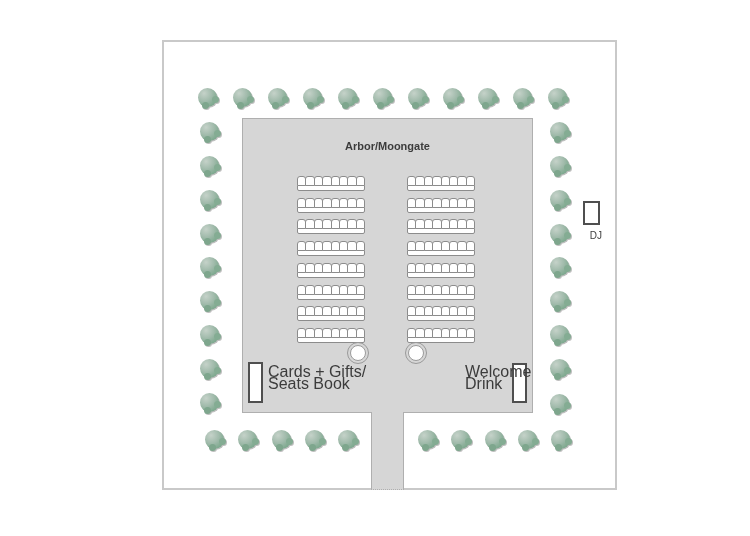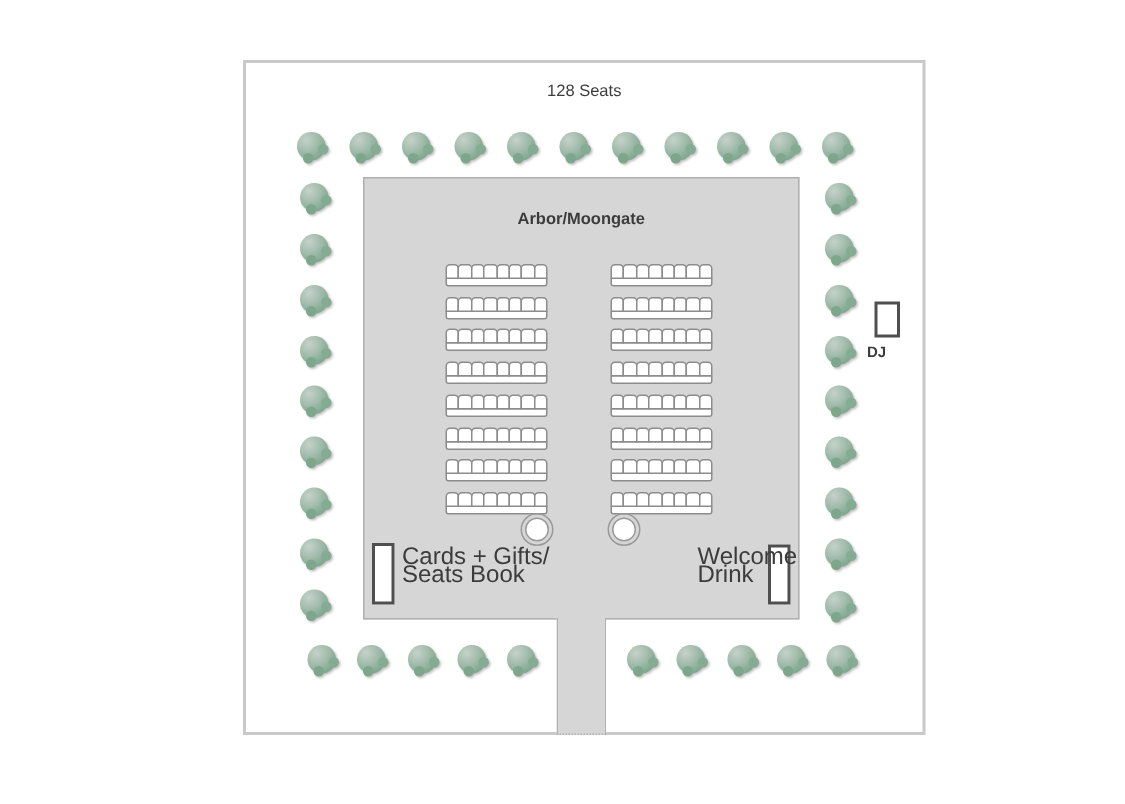--- a/index.html
+++ b/index.html
@@ -44,30 +44,29 @@
          border:1px solid #9a9a9a;border-radius:50%;}
 
   .obj-table{position:absolute;background:#fff;border:2px solid var(--object-border);z-index:4;}
   .table-cards{left:248px;top:362px;width:11px;height:37px;}
   .table-welcome{left:512px;top:363px;width:11px;height:36px;}
   .table-dj{left:583px;top:201px;width:13px;height:20px;}
 
   .obj-label{position:absolute;font-size:16px;line-height:12px;z-index:5;}
   .label-cards{left:268px;top:366px;}
   .label-welcome{left:465px;top:366px;}
-  .label-dj{left:578px;top:230px;width:24px;text-align:left;font-size:10px;font-weight:bold;}
+  .label-dj{left:578px;top:230px;width:24px;text-align:right;font-size:10px;}
 </style>
 </head>
 <body>
 
 <div class="canvas">
 
   <div class="venue"></div>
 
-  <div class="plan-title">128 Seats</div>
 
   <div class="ceremony">
     <div class="arbor-label">Arbor/Moongate</div>
   </div>
 
   <div class="walkway"></div>
 
   <div id="trees">
       <div class="tree" style="left: 197.5px; top: 87.5px;"></div>
       <div class="tree" style="left: 232.5px; top: 87.5px;"></div>

